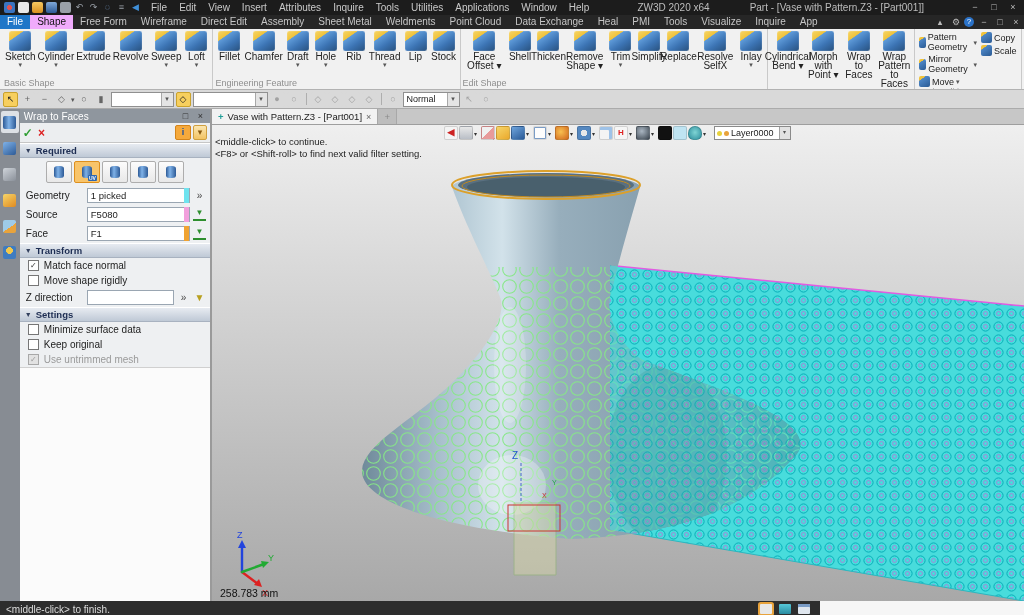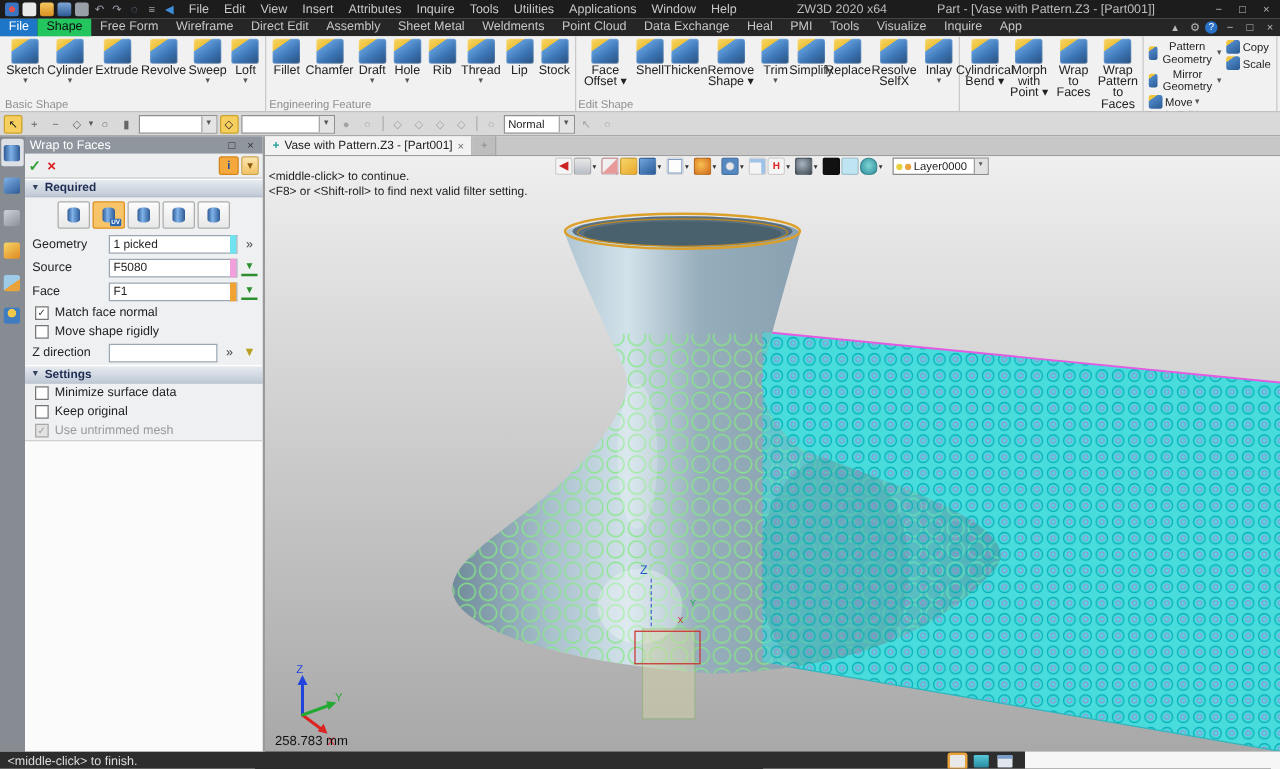--- a/index.html
+++ b/index.html
@@ -11,36 +11,36 @@
   .qat .qi{width:11px;height:11px;border-radius:2px;display:inline-block;}
   .menu{display:flex;align-items:center;}
   .menu .mi{padding:0 6px;line-height:15px;}
   .tcenter{flex:1;display:flex;justify-content:center;gap:40px;color:#bdbdbd;}
   .wbtns{display:flex;align-items:center;gap:1px;padding-right:2px;}
   .wbtn{width:18px;text-align:center;font-size:9px;color:#bbb;line-height:13px;}
   
   .tabrow{height:14px;background:#262626;display:flex;align-items:stretch;font-size:10px;color:#c6c6c6;}
   .rtab{padding:0 7px;line-height:14px;}
   .rtab.file{background:#1e76c8;color:#fff;}
-  .rtab.active{background:#22c55e;color:#111;}
+  .rtab.active{background:#f0abfc;color:#111;}
   .tabrow .spacer{flex:1;}
   .tr-ico{width:16px;text-align:center;line-height:14px;font-size:9px;color:#bbb;}
   .helpdot{background:#2a72c8;color:#fff;border-radius:50%;width:10px;height:10px;line-height:10px;font-size:8px;text-align:center;margin:2px 2px 0 0;}
   
   .ribbon{height:60px;background:#f1f1f1;border-bottom:1px solid #b2b2b2;display:flex;padding-left:2px;overflow:hidden;}
   .rgroup{display:flex;flex-direction:column;border-right:1px solid #c9c9c9;padding:1px 2px 0 2px;}
   .rbtns{flex:1;display:flex;align-items:flex-start;}
   .rbtn{display:flex;flex-direction:column;align-items:center;padding:0 1px;min-width:26px;}
   .ricon{width:22px;height:20px;margin:1px 0 0 0;border-radius:2px;
     background:linear-gradient(145deg,#f6d569 0%,#f0c33c 28%,#5e9ad8 30%,#3c74b4 62%,#28517e 100%);
     box-shadow:inset 0 0 1px #fff;}
   .rtext{font-size:10px;line-height:9px;max-width:54px;text-align:center;color:#222;margin-top:1px;min-height:9px;}
   .rdd{font-size:7px;color:#555;line-height:7px;height:7px;}
   .rgrouplabel{height:11px;line-height:11px;text-align:left;color:#8e8e8e;font-size:9px;}
-  .smallcols{flex:1;display:flex;gap:4px;align-items:flex-start;padding:2px 2px 0 2px;text-align:center;}
+  .smallcols{flex:1;display:flex;gap:4px;align-items:flex-start;padding:2px 2px 0 2px;}
   .scol{display:flex;flex-direction:column;gap:2px;}
   .sbtn{display:flex;align-items:center;gap:2px;font-size:9px;color:#222;}
   .sicon{width:11px;height:11px;border-radius:2px;background:linear-gradient(145deg,#f0c33c 25%,#4d86c6 27%,#2a5a93 100%);}
   
   .seltoolbar{height:18px;background:#d9d9d9;border-bottom:1px solid #ababab;display:flex;align-items:center;gap:2px;padding:0 3px;font-size:9px;}
   .sti{width:13px;height:13px;border:1px solid transparent;border-radius:2px;display:flex;align-items:center;justify-content:center;color:#666;background:#d9d9d9;}
   .sti.hl{background:#f7cf5e;border-color:#caa22c;color:#222;}
   .sti.dim{color:#a2a2a2;}
   .stcombo{background:#fff;border:1px solid #909090;height:13px;display:flex;align-items:center;font-size:9px;color:#222;padding-left:3px;}
   .stcombo .dd{margin-left:auto;width:11px;height:100%;background:#e4e4e4;border-left:1px solid #a8a8a8;text-align:center;font-size:7px;color:#555;line-height:12px;}
@@ -522,20 +522,24 @@
             </div>
             <div class="frow" data-name="face-row">
               <span class="flabel" data-name="face-label">Face</span>
               <span class="fieldbox" data-name="face-field">
                 <span class="fv" data-name="face-value">F1</span>
                 <span class="strip" data-name="color-strip" style="background: rgb(240, 163, 50);"></span>
               </span>
               <span class="trail green" data-name="pick-target-icon">▼</span>
             </div>
           </div>
+        <div class="sechdr" data-name="transform-section-header">
+          <span class="tri" data-name="collapse-triangle-icon">▼</span>
+          <span>Transform</span>
+        </div>
         <div id="transformrows">
             <div class="cbrow" data-name="match-face-normal-row">
               <span class="cb" data-name="match-face-normal-checkbox">✓</span>
               <span>Match face normal</span>
             </div>
             <div class="cbrow" data-name="move-shape-rigidly-row">
               <span class="cb" data-name="move-shape-rigidly-checkbox"></span>
               <span>Move shape rigidly</span>
             </div>
             <div class="frow" data-name="z-direction-row">

